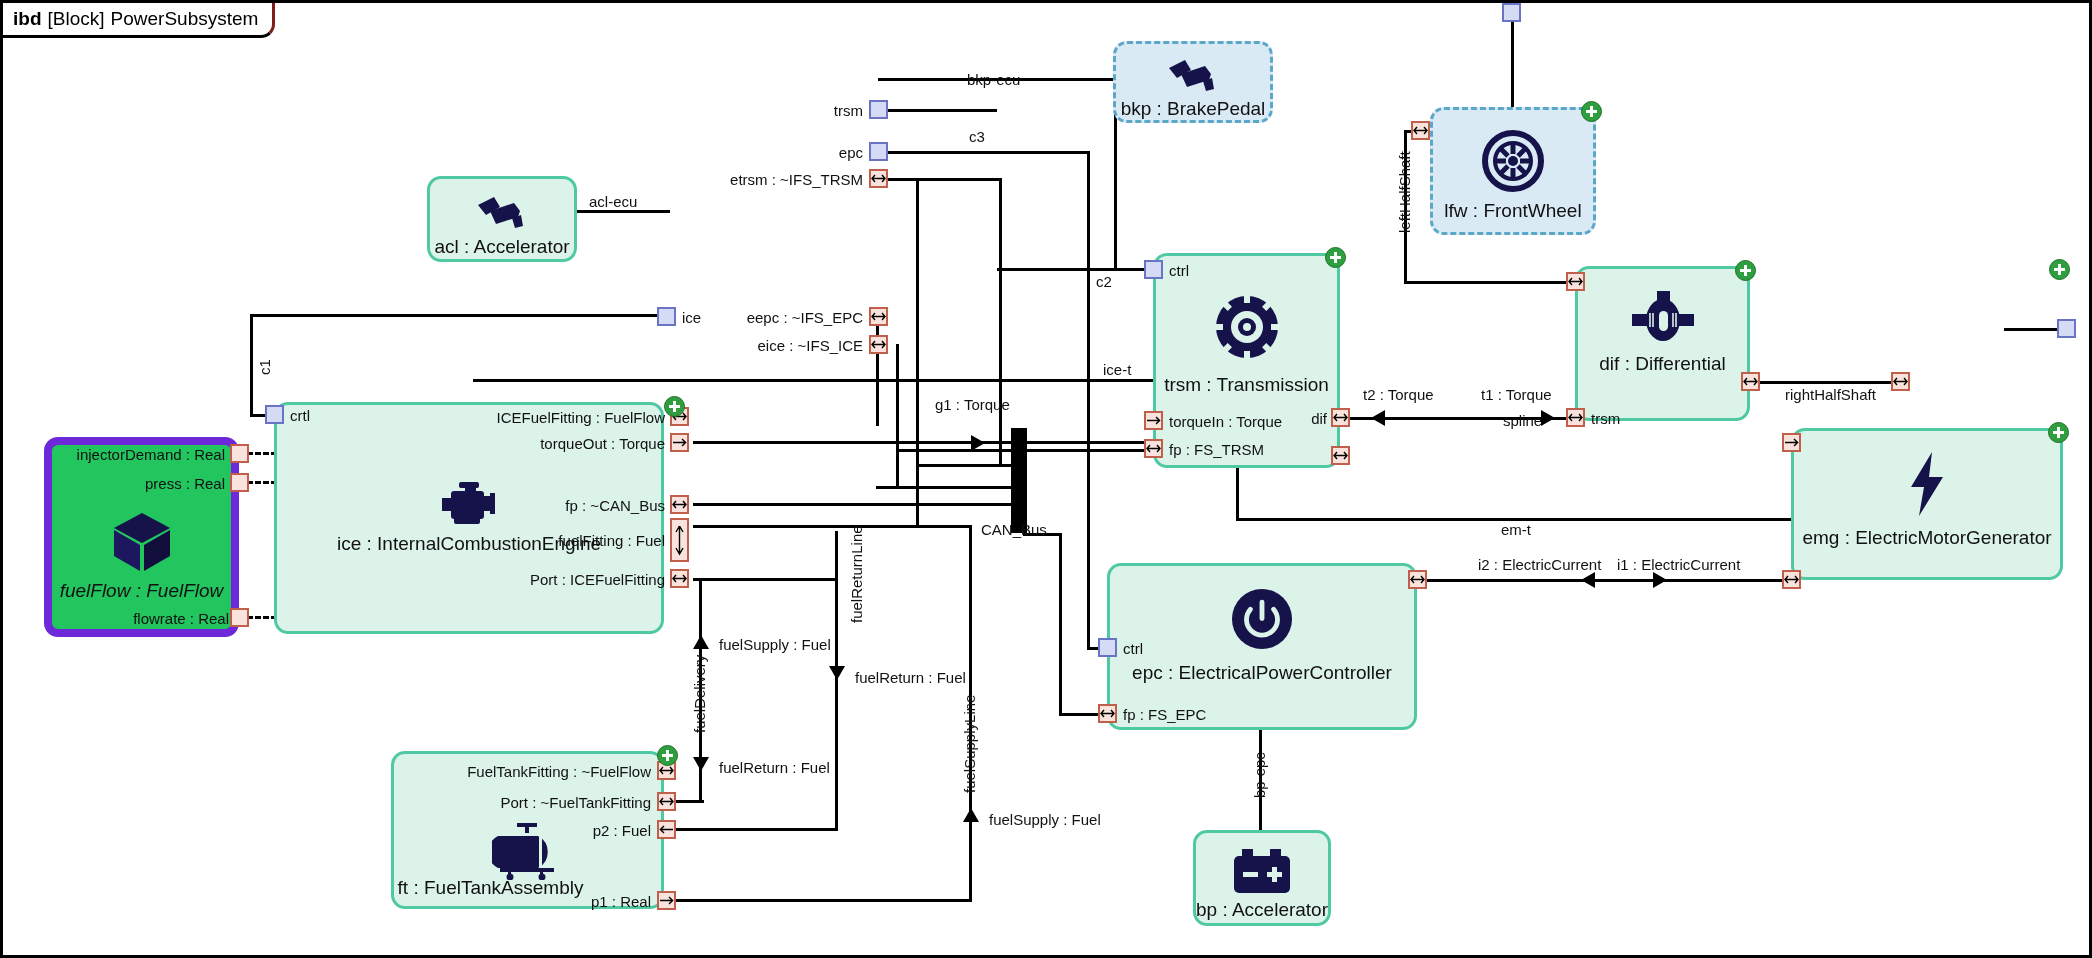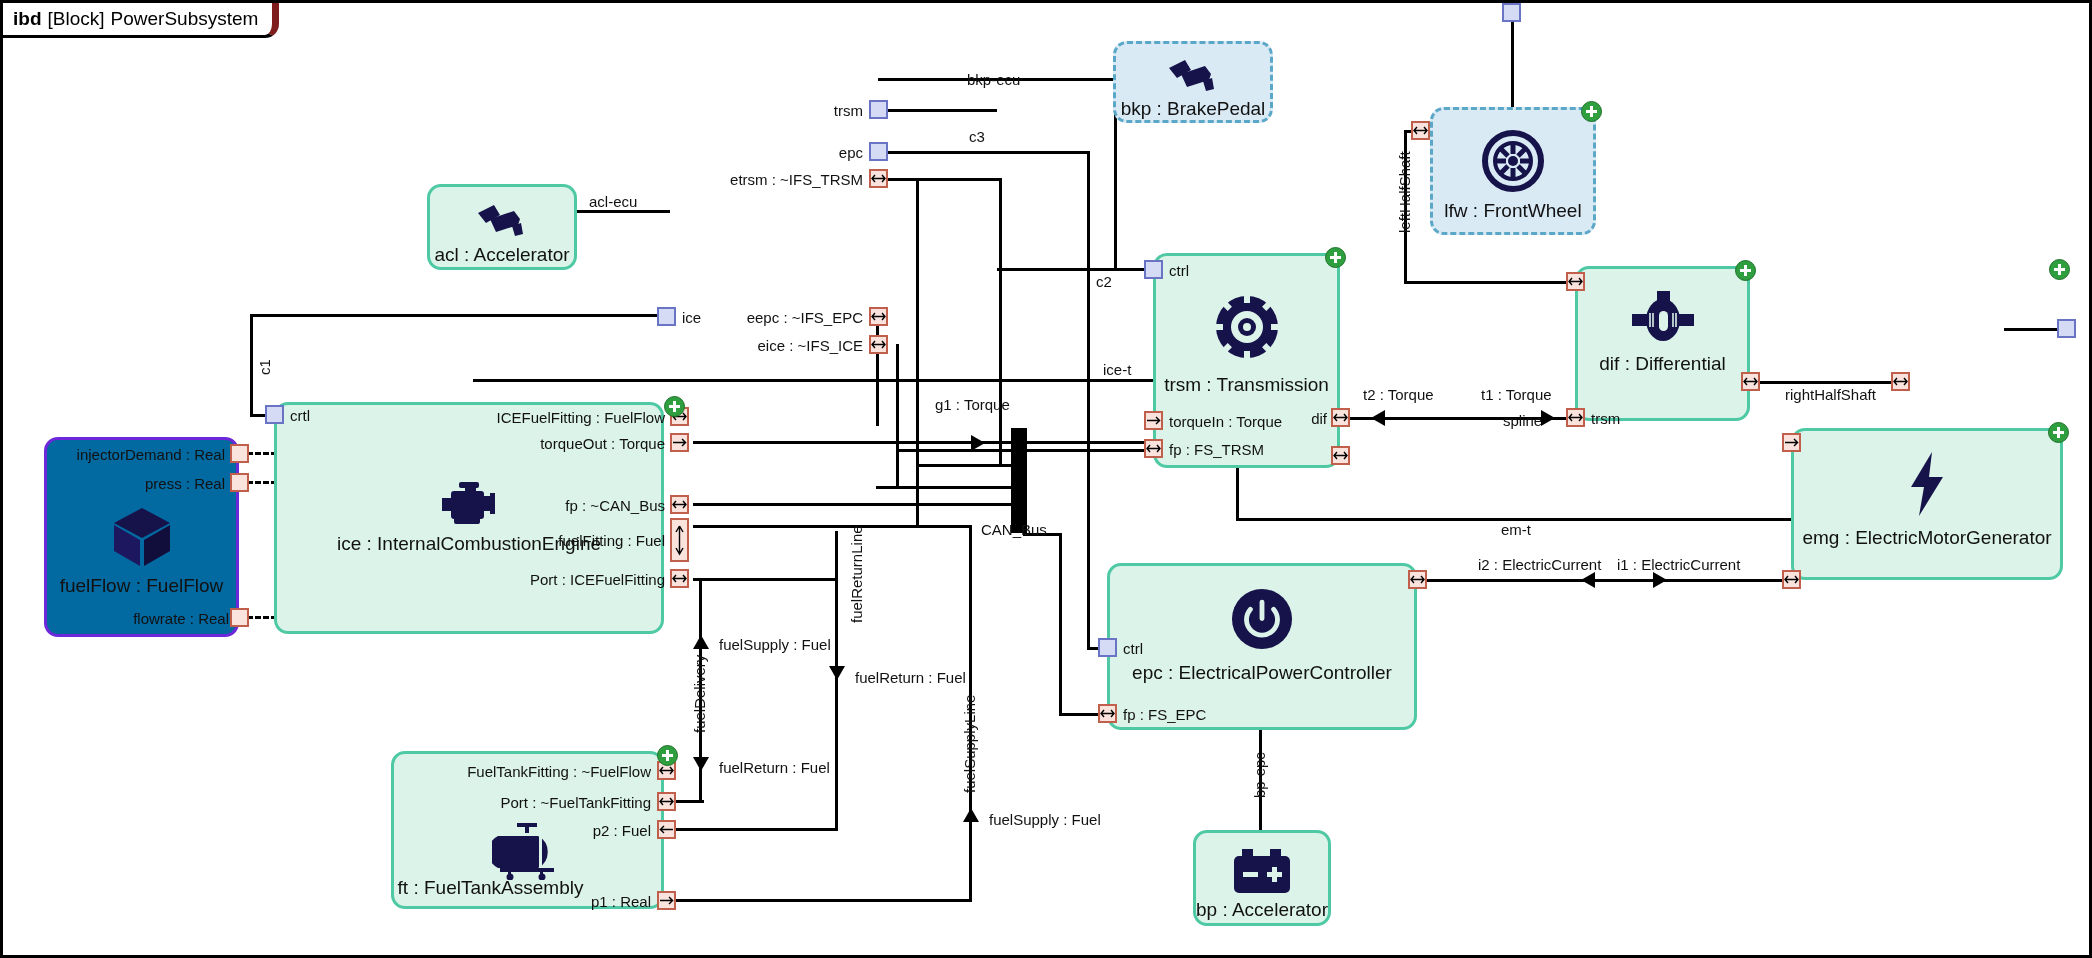--- a/index.html
+++ b/index.html
@@ -2,30 +2,30 @@
 <html><head>
 <meta charset="utf-8">
 <style>
   html,body{margin:0;padding:0;background:#fff;}
   body{font-family:"Liberation Sans",sans-serif;}
   #root{position:relative;width:2092px;height:958px;background:#ffffff;box-sizing:border-box;
         border:3px solid #000;overflow:hidden;}
 
   
   #frame-tab{position:absolute;left:0;top:0;height:32px;min-width:228px;background:#fff;
-     border-right:7px solid #7f1d1d;border-bottom:3px solid #000;
+     border-right:3px solid #7f1d1d;border-bottom:3px solid #000;
      border-bottom-right-radius:14px;display:flex;align-items:center;padding:0 14px 0 10px;
      font-size:19px;white-space:nowrap;z-index:40;}
   #frame-tab .kw{font-weight:bold;margin-right:6px;}
 
   
   .blk{position:absolute;box-sizing:border-box;border-radius:14px;z-index:12;}
   .blk.green{background:#dcf3e9;border:3px solid #4ec9a4;}
   .blk.blue-dash{background:#d9eaf5;border:3px dashed #5ba7c8;}
-  .blk.purple{background:#0369a1;border:3px solid #6d28d9;}
+  .blk.purple{background:#22c55e;border:8px solid #6d28d9;font-style:italic;}
 
   .blk-name{position:absolute;left:0;right:0;text-align:center;font-size:19px;color:#111;
      white-space:nowrap;}
   .blk-icon{position:absolute;left:0;right:0;text-align:center;line-height:0;}
   .blk-icon svg{display:inline-block;}
 
   
   .expand{position:absolute;width:19px;height:19px;border-radius:50%;background:#2e9e3e;
      border:1px solid #1d7029;z-index:25;}
   .expand:before,.expand:after{content:"";position:absolute;background:#fff;}
@@ -177,21 +177,21 @@
   <div class="arrow ar-u" style="left:960px;top:805px;"></div>
   <div class="elabel" style="left:986px;top:808px;">fuelSupply : Fuel</div>
   <div class="elabel vert" style="left:958px;top:790px;transform:rotate(-90deg);">fuelSupplyLine</div>
 
   <div class="edge h" style="left:661px;top:797px;width:40px;"></div>
 
   <div class="dashline" style="left:236px;top:449px;width:38px;"></div>
   <div class="dashline" style="left:236px;top:478px;width:38px;"></div>
   <div class="dashline" style="left:236px;top:613px;width:38px;"></div>
 
-  <div class="blk green" style="left:424px;top:173px;width:150px;height:86px;margin-top:8px;">
+  <div class="blk green" style="left:424px;top:173px;width:150px;height:86px;">
     <div class="blk-icon" style="top:14px;">
       <svg width="56" height="40" viewBox="0 0 56 40">
           <path d="M4 12 L20 4 L26 14 L12 22 Z" fill="#16124a"></path>
           <path d="M16 18 L40 10 L46 18 L44 24 L22 31 Z" fill="#16124a"></path>
           <path d="M38 25 L47 22 L49 33 L41 35 Z" fill="#16124a"></path>
         </svg>
     </div>
     <div class="blk-name" style="top:57px;">acl : Accelerator</div>
   </div>
 

